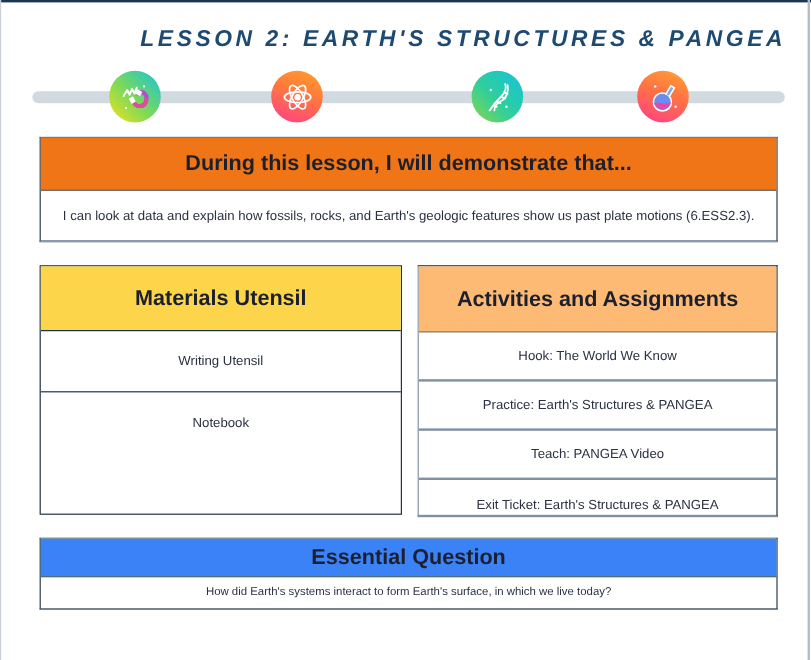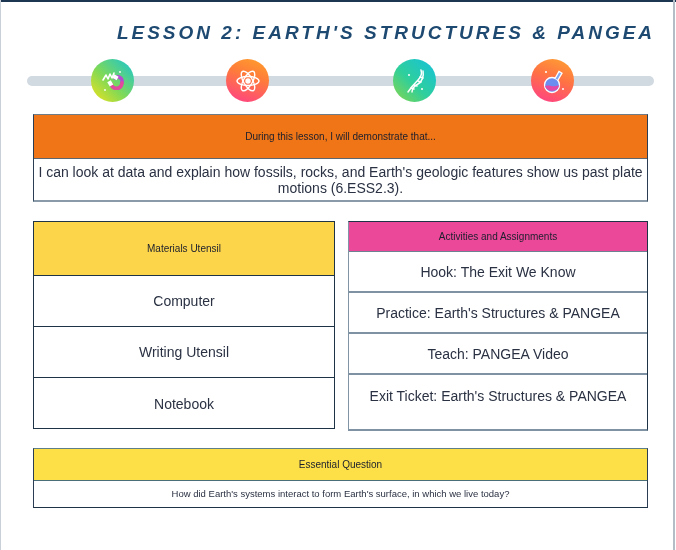--- a/index.html
+++ b/index.html
@@ -27,53 +27,53 @@
     }
     .badge svg { width: 30px; height: 30px; }
     .b1 { left: 91px;  background: linear-gradient(225deg, #16c4d6 0%, #7fd957 55%, #f3e21a 100%); }
     .b2 { left: 226px; background: linear-gradient(20deg, #ff3d8a 0%, #ff7c3a 60%, #ffa12a 100%); }
     .b3 { left: 393px; background: linear-gradient(225deg, #15c1dc 0%, #2fcf9c 55%, #8ad648 100%); }
     .b4 { left: 531px; background: linear-gradient(20deg, #ff3d8a 0%, #ff7244 55%, #ffa331 100%); }
 
     .box { position: absolute; background: #fff; box-sizing: border-box; }
     .box .hdr {
       display: flex; align-items: center; justify-content: center; box-sizing: border-box;
-      font-weight: normal; font-size: 10px; color: #1b1f2e;
+      font-weight: bold; font-size: 18px; color: #1b1f2e;
     }
     .box .cell {
       display: flex; align-items: center; justify-content: center; box-sizing: border-box;
-      font-size: 14px; color: #2a3142; text-align: center;
+      font-size: 11px; color: #2a3142; text-align: center;
     }
 
     
     .objective { left: 33px; top: 114px; width: 615px; height: 88px;
       border-left: 1.5px solid #2a3d52; border-right: 1.5px solid #2a3d52;
       border-top: 1.5px solid #6f7b86; border-bottom: 2px solid #8a9aa8; }
     .objective .hdr { height: 44px; background: #f07516; border-bottom: 1.5px solid #5b6670; }
     .objective .cell { height: 41px; }
 
     
     .materials { left: 33px; top: 221px; width: 302px; height: 208px; border: 1.5px solid #1e3346; }
     .materials .hdr { height: 54px; background: #fdd54a; border-bottom: 1.5px solid #1e3346; }
     .materials .cell { height: 51px; border-bottom: 1.5px solid #1e3346; }
     .materials .cell:last-child { border-bottom: none; }
 
     
     .activities { left: 348px; top: 221px; width: 300px; height: 210px;
       border-left: 1.5px solid #8194a6; border-right: 1.5px solid #1e3346;
       border-top: 1.5px solid #1e3346; border-bottom: 2px solid #7f92a3; }
-    .activities .hdr { height: 30px; background: #ec4899; border-bottom: 1.5px solid #6e8092; }
+    .activities .hdr { height: 55px; background: #fdba74; border-bottom: 1.5px solid #6e8092; }
     .activities .cell { height: 41px; border-bottom: 2px solid #7f92a3; }
     .activities .cell:last-child { border-bottom: none; text-align: center; }
 
     
     .essential { left: 33px; top: 448px; width: 615px; height: 60px;
       border-left: 1.5px solid #2a3d52; border-right: 1.5px solid #2a3d52;
       border-top: 1.5px solid #5f7f88; border-bottom: 1.5px solid #1e3346; }
-    .essential .hdr { height: 32px; background: #fde047; border-bottom: 1.5px solid #4b6f78; }
+    .essential .hdr { height: 32px; background: #3b82f6; border-bottom: 1.5px solid #4b6f78; }
     .essential .cell { height: 25px; font-size: 9.5px; }
   </style>
 </head>
 <body>
 
 <div class="frame-top"></div>
 <div class="frame-left"></div>
 <div class="frame-right"></div>
 
 <div class="title">LESSON 2: EARTH'S STRUCTURES &amp; PANGEA</div>
@@ -124,28 +124,27 @@
   </svg>
 </div>
 
 <section class="box objective">
   <div class="hdr">During this lesson, I will demonstrate that...</div>
   <div class="cell">I can look at data and explain how fossils, rocks, and Earth's geologic features show us past plate motions (6.ESS2.3).</div>
 </section>
 
 <section class="box materials">
   <div class="hdr">Materials Utensil</div>
-  <div class="cell">Computer</div>
   <div class="cell">Writing Utensil</div>
   <div class="cell">Notebook</div>
 </section>
 
 <section class="box activities">
   <div class="hdr">Activities and Assignments</div>
-  <div class="cell">Hook: The Exit We Know</div>
+  <div class="cell">Hook: The World We Know</div>
   <div class="cell">Practice: Earth's Structures &amp; PANGEA</div>
   <div class="cell">Teach: PANGEA Video</div>
   <div class="cell">Exit Ticket: Earth's Structures &amp; PANGEA</div>
 </section>
 
 <section class="box essential">
   <div class="hdr">Essential Question</div>
   <div class="cell">How did Earth's systems interact to form Earth's surface, in which we live today?</div>
 </section>
 

